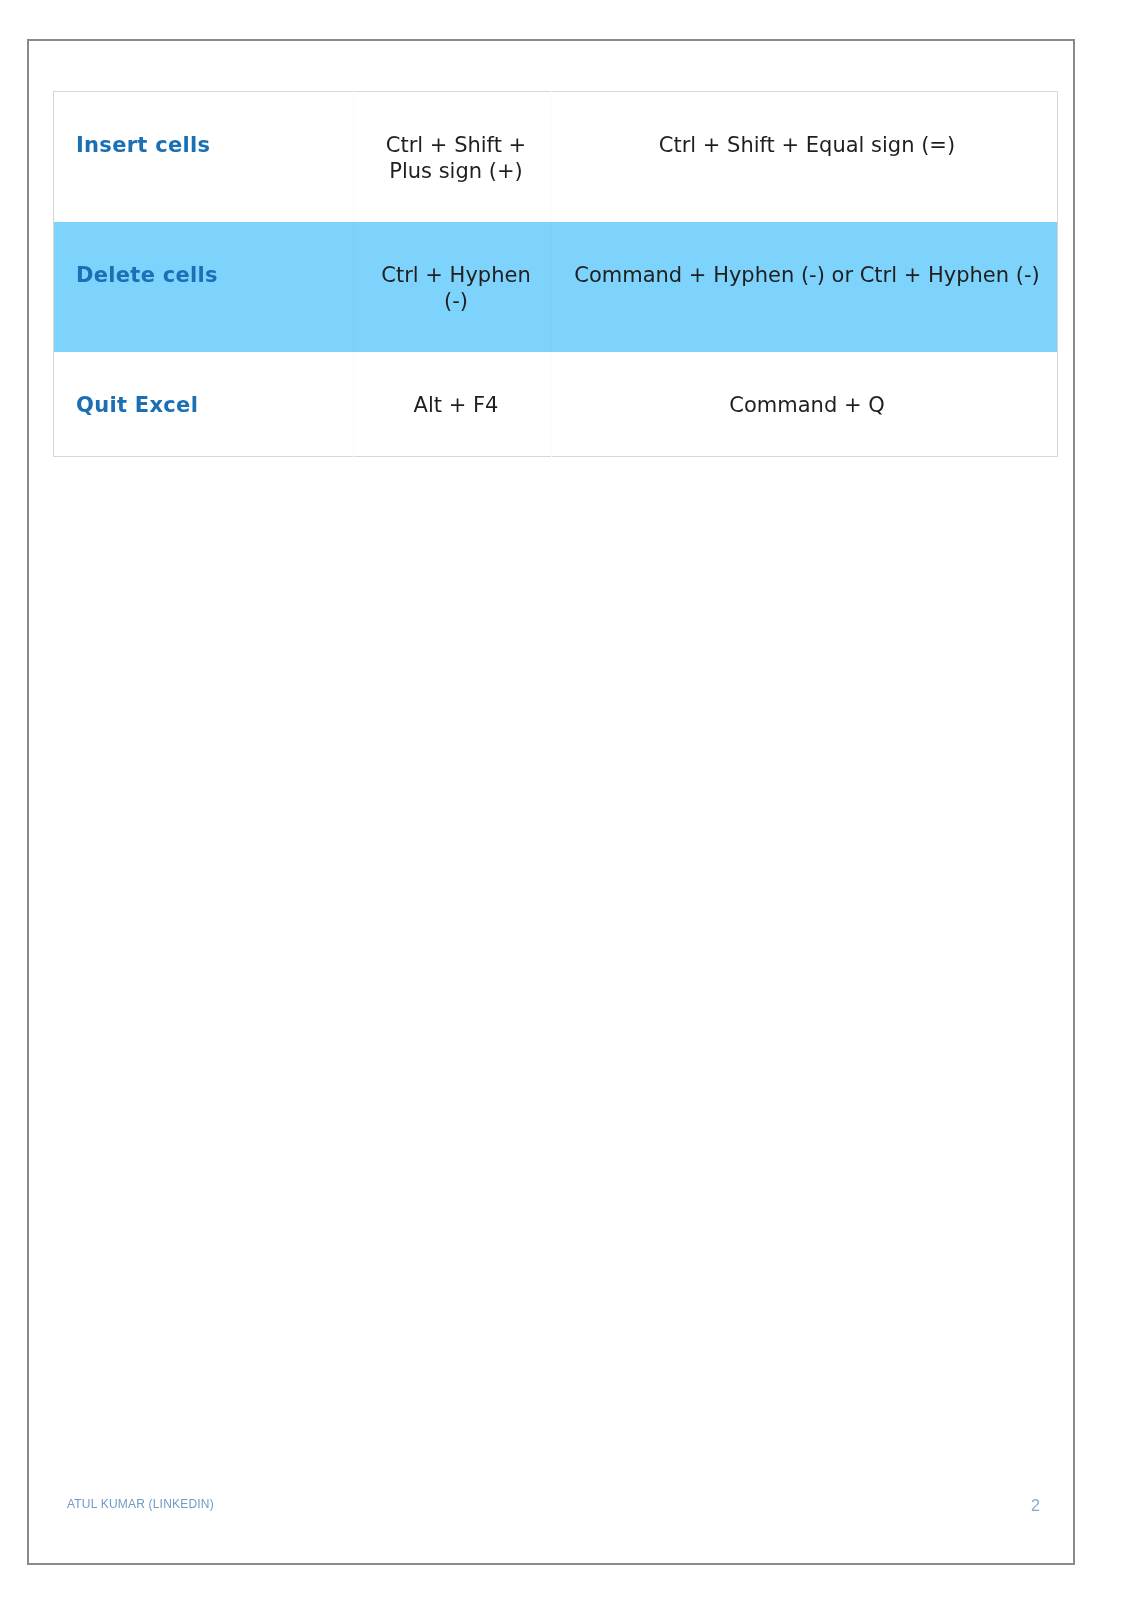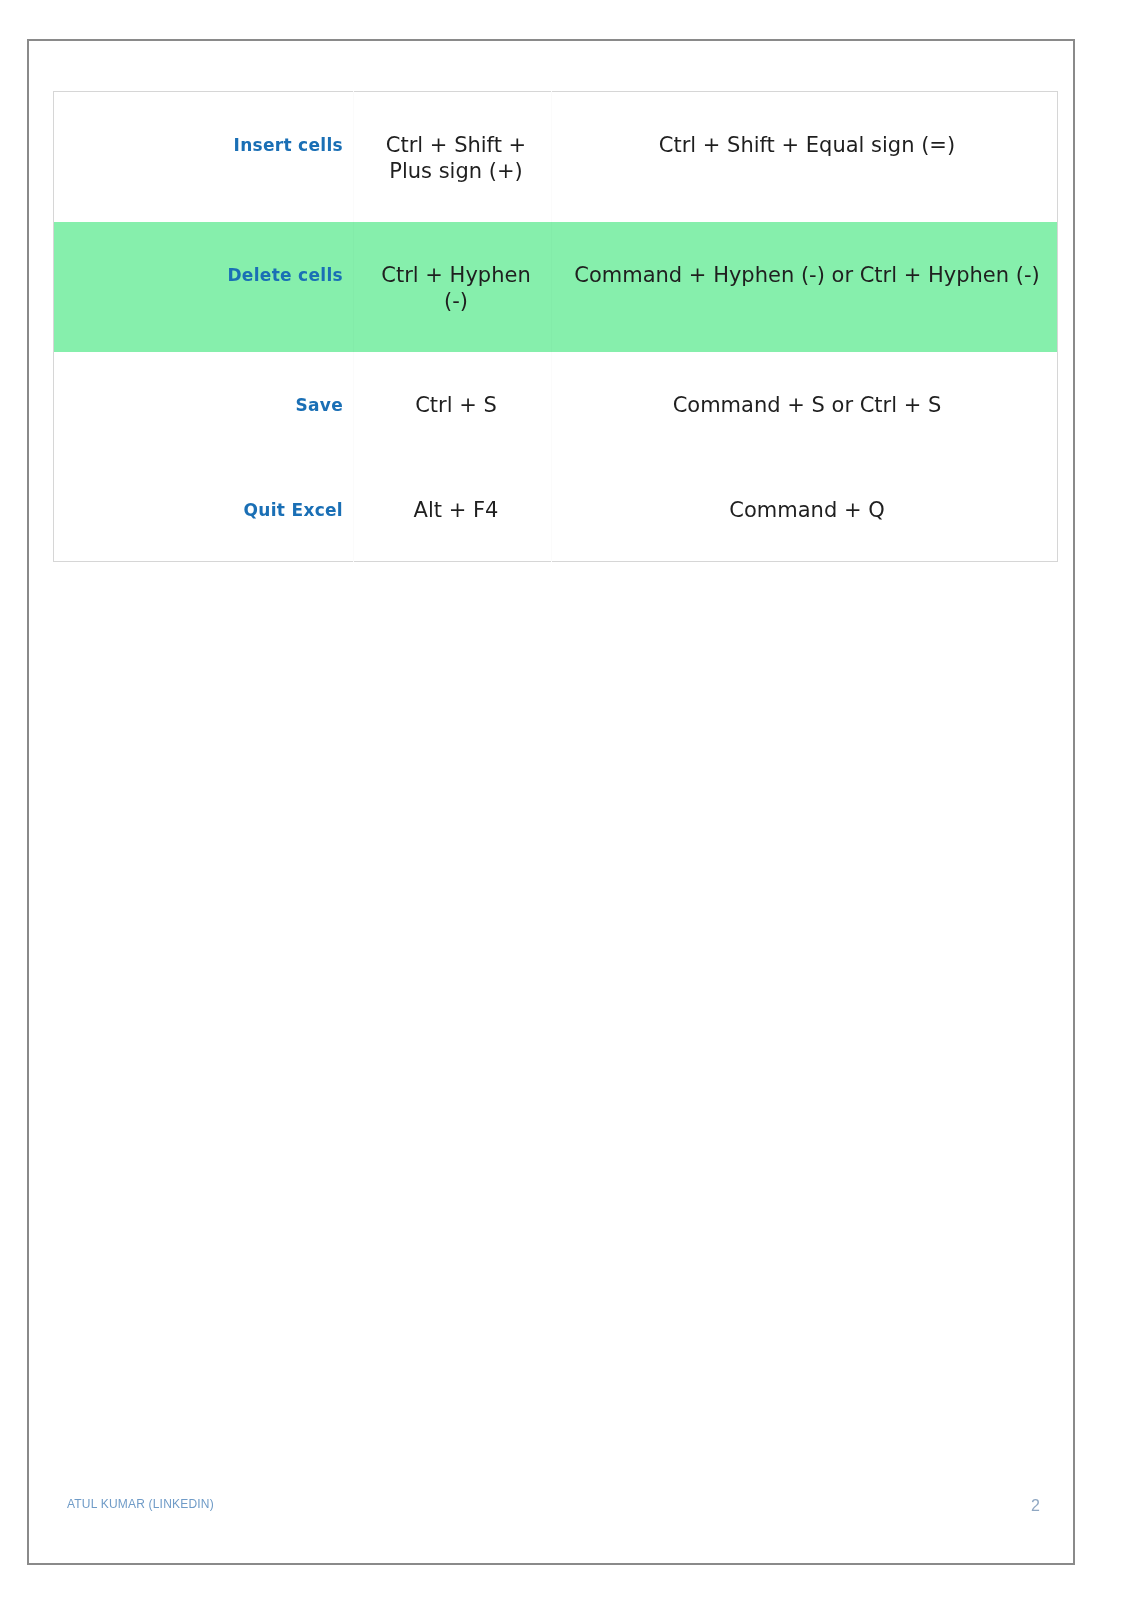--- a/index.html
+++ b/index.html
@@ -35,21 +35,21 @@
       table-layout: fixed;
     }
     .shortcut-table td {
       vertical-align: top;
       padding: 0;
       font-size: 21px;
       line-height: 26px;
       color: #1f1f1f;
     }
     .shortcut-table tr.shaded td {
-      background: #86efac;
+      background: #7dd3fc;
     }
     .shortcut-table tr.plain td {
       background: #ffffff;
     }
     .col-action { width: 300px; }
     .col-win { width: 198px; }
     .col-mac { width: auto; }
 
     .cell-inner {
       padding-left: 22px;
@@ -57,23 +57,22 @@
       padding-right: 10px;
       box-sizing: border-box;
     }
     .col-win .cell-inner,
     td.win .cell-inner { padding-left: 15px; padding-right: 8px; }
     td.mac .cell-inner { padding-left: 13px; padding-right: 8px; }
 
     td.action .cell-inner {
       color: #1a6fb5;
       font-weight: bold;
-      font-size: 17px;
+      font-size: 21px;
       letter-spacing: 0.3px;
-      text-align: right;
     }
     td.win, td.mac {
       border-left: 1px solid rgba(0,0,0,0.015);
       text-align: center;
     }
 
     .footer-left {
       position: absolute;
       left: 67px;
       top: 1497px;
@@ -120,31 +119,20 @@
         </td>
       <td class="win">
           <div class="cell-inner">Ctrl + Hyphen (-)</div>
         </td>
       <td class="mac">
           <div class="cell-inner">Command + Hyphen (-) or Ctrl + Hyphen (-)</div>
         </td>
     </tr>
     <tr class="plain" style="height:105px">
       <td class="action">
-          <div class="cell-inner">Save</div>
-        </td>
-      <td class="win">
-          <div class="cell-inner">Ctrl + S</div>
-        </td>
-      <td class="mac">
-          <div class="cell-inner">Command + S or Ctrl + S</div>
-        </td>
-    </tr>
-    <tr class="plain" style="height:105px">
-      <td class="action">
           <div class="cell-inner">Quit Excel</div>
         </td>
       <td class="win">
           <div class="cell-inner">Alt + F4</div>
         </td>
       <td class="mac">
           <div class="cell-inner">Command + Q</div>
         </td>
     </tr>
   </tbody>

